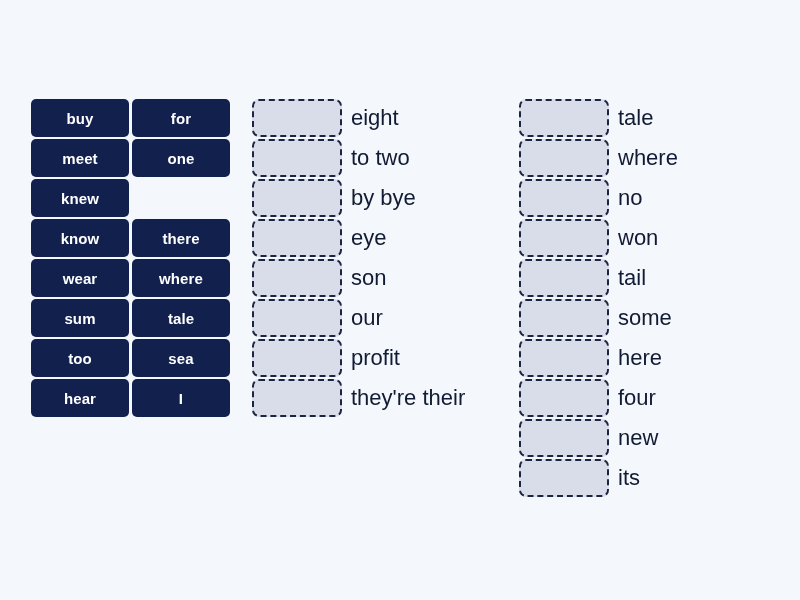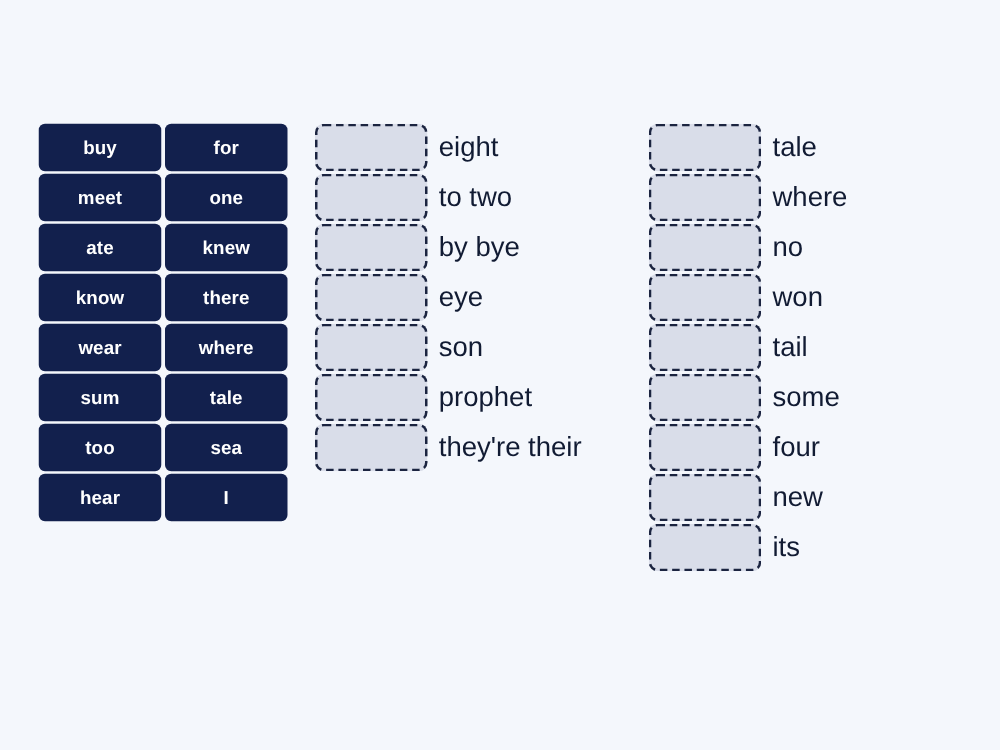--- a/index.html
+++ b/index.html
@@ -99,21 +99,20 @@
 
     <div class="tile-row">
       <div class="tile">buy</div>
       <div class="tile">for</div>
     </div>
     <div class="tile-row">
       <div class="tile">meet</div>
       <div class="tile">one</div>
     </div>
     <div class="tile-row">
-      <div class="tile">ate</div>
       <div class="tile">knew</div>
     </div>
     <div class="tile-row">
       <div class="tile">know</div>
       <div class="tile">there</div>
     </div>
     <div class="tile-row">
       <div class="tile">wear</div>
       <div class="tile">where</div>
     </div>
@@ -148,21 +147,25 @@
     <div class="answer-row">
       <div class="dropzone"></div>
       <div class="answer-label">eye</div>
     </div>
     <div class="answer-row">
       <div class="dropzone"></div>
       <div class="answer-label">son</div>
     </div>
     <div class="answer-row">
       <div class="dropzone"></div>
-      <div class="answer-label">prophet</div>
+      <div class="answer-label">our</div>
+    </div>
+    <div class="answer-row">
+      <div class="dropzone"></div>
+      <div class="answer-label">profit</div>
     </div>
     <div class="answer-row">
       <div class="dropzone"></div>
       <div class="answer-label">they're their</div>
     </div>
   </div>
 
   <div class="answers-col col-right">
     <div class="answer-row">
       <div class="dropzone"></div>
@@ -183,20 +186,24 @@
     <div class="answer-row">
       <div class="dropzone"></div>
       <div class="answer-label">tail</div>
     </div>
     <div class="answer-row">
       <div class="dropzone"></div>
       <div class="answer-label">some</div>
     </div>
     <div class="answer-row">
       <div class="dropzone"></div>
+      <div class="answer-label">here</div>
+    </div>
+    <div class="answer-row">
+      <div class="dropzone"></div>
       <div class="answer-label">four</div>
     </div>
     <div class="answer-row">
       <div class="dropzone"></div>
       <div class="answer-label">new</div>
     </div>
     <div class="answer-row">
       <div class="dropzone"></div>
       <div class="answer-label">its</div>
     </div>

